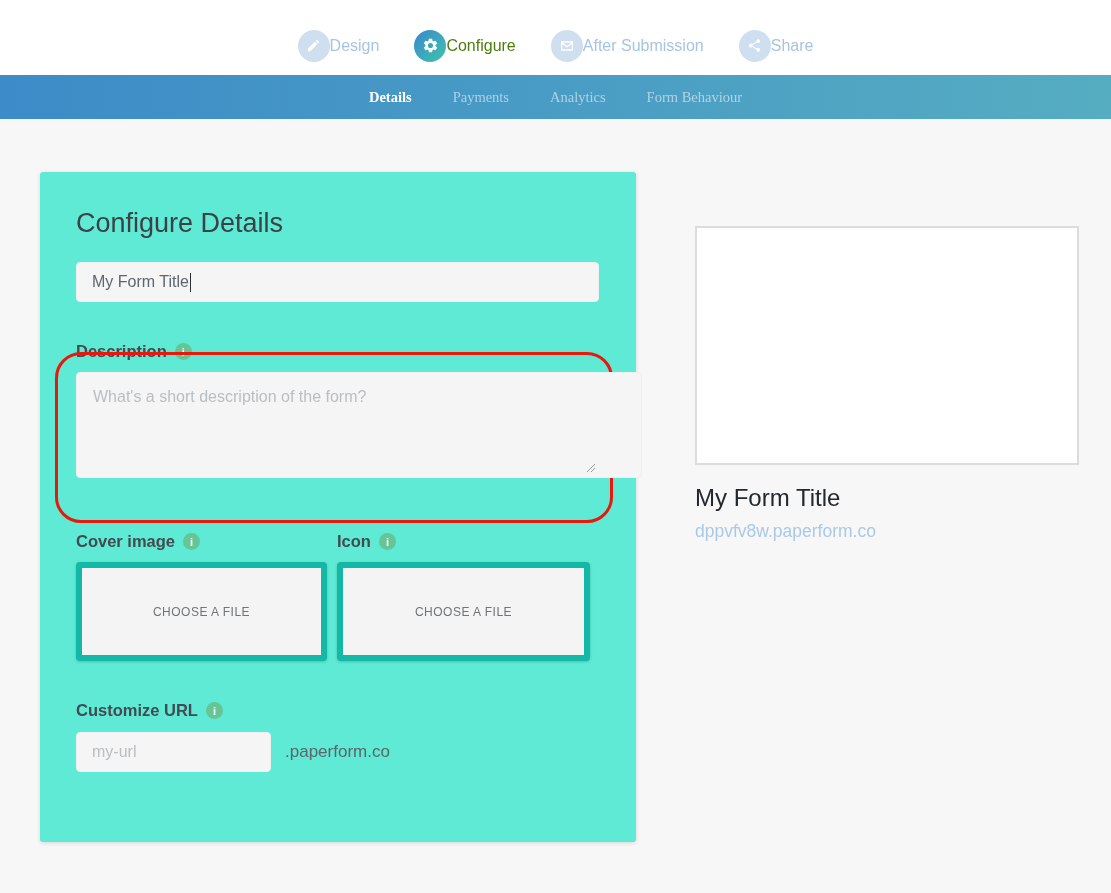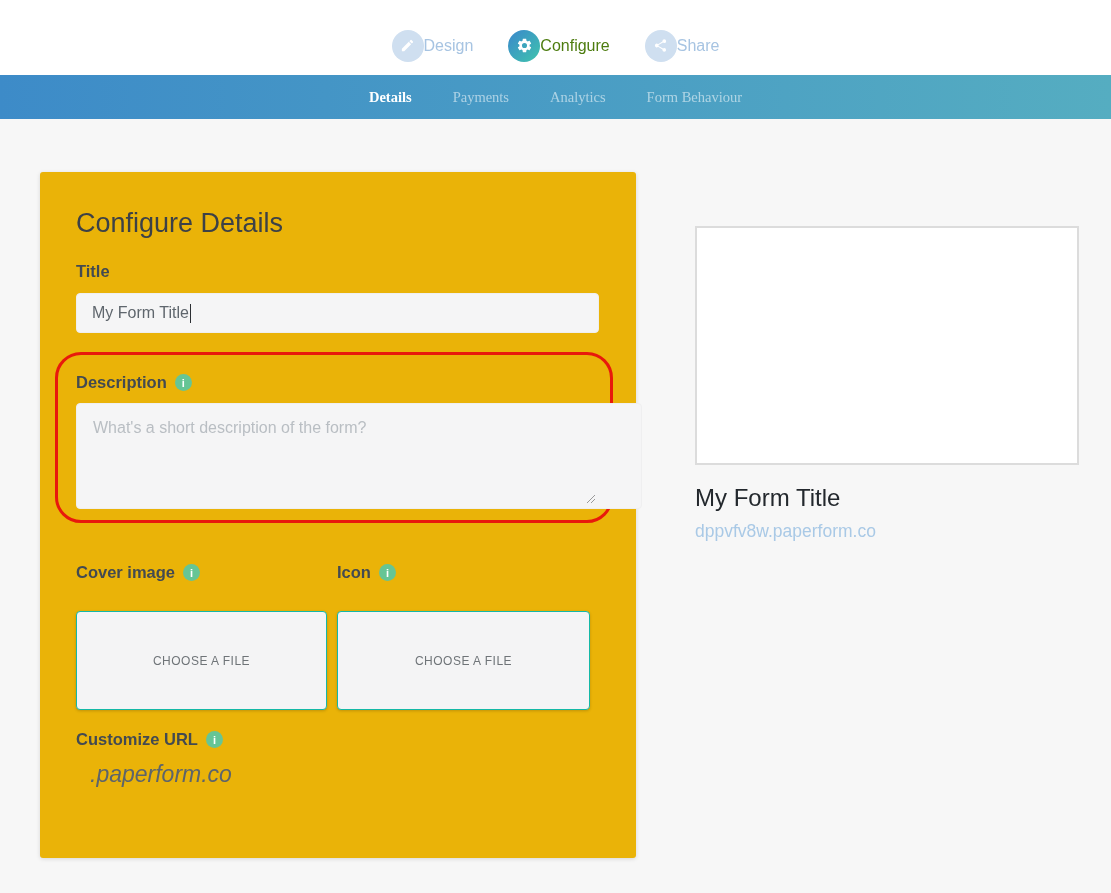--- a/index.html
+++ b/index.html
@@ -36,21 +36,21 @@
     background:none; border:none; font-family:inherit; cursor:pointer;
     font-size:14.5px; color:rgba(255,255,255,0.55); padding:4px 2px;
   }
   .tab.active { color:#ffffff; font-weight:bold; }
 
   
   .main { position:relative; min-height:774px; }
   .card {
     position:relative;
     width:596px; margin:53px 0 30px 40px;
-    background:#eab308; border-radius:3px;
+    background:#5eead4; border-radius:3px;
     box-shadow:0 1px 4px rgba(0,0,0,0.13);
     padding:36px 37px 70px 36px;
   }
   .card h1 { font-size:27px; font-weight:400; color:#3c4147; line-height:30px; }
 
   .field-label-row { display:flex; align-items:center; gap:8px; }
   .field-label { font-size:16.5px; font-weight:bold; color:#434a51; }
   .info-icon {
     width:17px; height:17px; border-radius:50%; background:#66c595;
     color:#ffffff; font-size:11px; font-weight:bold; font-style:normal;
@@ -82,36 +82,36 @@
     padding:15px 16px; font-family:inherit; font-size:16px; color:#5f666d;
     outline:none;
   }
   textarea::placeholder, input::placeholder { color:#b9bec3; opacity:1; }
   .resize-handle { position:absolute; right:3px; bottom:5px; line-height:0; }
 
   .uploads-row { margin-top:54px; display:flex; gap:10px; }
   .upload-col { width:251px; }
   .upload-col + .upload-col { width:253px; }
   .upload-box {
-    margin-top:29px; width:100%; height:99px;
-    background:#f4f4f5; border:1px solid #14b8a6; border-radius:4px;
+    margin-top:11px; width:100%; height:99px;
+    background:#f4f4f5; border:6px solid #14b8a6; border-radius:4px;
     box-shadow:0 1px 3px rgba(0,0,0,0.18);
     font-family:inherit; font-size:12px; letter-spacing:0.5px; color:#6f7478;
     cursor:pointer;
   }
 
-  .url-section { margin-top:20px; }
+  .url-section { margin-top:40px; }
   .url-row { display:flex; align-items:center; margin-top:12px; }
   .url-input {
     width:195px; height:40px;
     background:#f5f5f6; border:1px solid #efeff0; border-radius:4px;
     padding:0 15px; font-family:inherit; font-size:16px; color:#5f666d;
     outline:none;
   }
-  .url-suffix { margin-left:14px; font-size:23px; color:#5d646b;font-style:italic; }
+  .url-suffix { margin-left:14px; font-size:17px; color:#5d646b; }
 
   
   .preview { position:absolute; left:695px; top:54px; width:384px; }
   .preview-box {
     width:384px; height:239px; background:#ffffff;
     border:2px solid #dcdcdc;
   }
   .preview-title { margin-top:19px; font-size:24px; font-weight:400; color:#23282d; }
   .preview-url { display:inline-block; margin-top:9px; font-size:17.5px; color:#a9c9e6; text-decoration:none; cursor:pointer;text-align:right; }
 </style>
@@ -127,20 +127,29 @@
     </span>
     <span class="nav-label">Design</span>
   </button>
   <button class="nav-item">
     <span class="nav-circle active">
       <svg width="17" height="17" viewBox="0 0 24 24">
           <path fill="#ffffff" d="M19.14 12.94c.04-.3.06-.61.06-.94s-.02-.64-.07-.94l2.03-1.58c.18-.14.23-.41.12-.61l-1.92-3.32c-.12-.22-.37-.29-.59-.22l-2.39.96c-.5-.38-1.03-.7-1.62-.94l-.36-2.54c-.04-.24-.24-.41-.48-.41h-3.84c-.24 0-.43.17-.47.41l-.36 2.54c-.59.24-1.13.57-1.62.94l-2.39-.96c-.22-.08-.47 0-.59.22L2.74 8.87c-.12.21-.08.47.12.61l2.03 1.58c-.05.3-.09.63-.09.94s.02.64.07.94l-2.03 1.58c-.18.14-.23.41-.12.61l1.92 3.32c.12.22.37.29.59.22l2.39-.96c.5.38 1.03.7 1.62.94l.36 2.54c.05.24.24.41.48.41h3.84c.24 0 .44-.17.47-.41l.36-2.54c.59-.24 1.13-.56 1.62-.94l2.39.96c.22.08.47 0 .59-.22l1.92-3.32c.12-.22.07-.47-.12-.61l-2.01-1.58zM12 15.6A3.6 3.6 0 1 1 12 8.4a3.6 3.6 0 0 1 0 7.2z"></path>
         </svg>
     </span>
     <span class="nav-label active">Configure</span>
+  </button>
+  <button class="nav-item">
+    <span class="nav-circle">
+      <svg width="16" height="16" viewBox="0 0 24 24">
+          <path fill="none" stroke="#ffffff" stroke-width="2" d="M4 6h16v12H4z"></path>
+          <path fill="none" stroke="#ffffff" stroke-width="2" d="M4 7l8 6 8-6"></path>
+        </svg>
+    </span>
+    <span class="nav-label">After Submission</span>
   </button>
   <button class="nav-item">
     <span class="nav-circle">
       <svg width="15" height="15" viewBox="0 0 24 24">
           <path fill="#ffffff" d="M18 16.08c-.76 0-1.44.3-1.96.77L8.91 12.7c.05-.23.09-.46.09-.7s-.04-.47-.09-.7l7.05-4.11c.54.5 1.25.81 2.04.81a3 3 0 1 0-3-3c0 .24.04.47.09.7L8.04 9.81A2.99 2.99 0 0 0 3 12a3 3 0 0 0 5.04 2.19l7.12 4.16c-.05.21-.08.43-.08.65a2.92 2.92 0 1 0 2.92-2.92z"></path>
         </svg>
     </span>
     <span class="nav-label">Share</span>
   </button>
 </header>
@@ -151,23 +160,20 @@
   <button class="tab">Analytics</button>
   <button class="tab">Form Behaviour</button>
 </nav>
 
 <main class="main">
 
   <section class="card">
     <h1>Configure Details</h1>
 
     <div class="title-section">
-      <div class="field-label-row">
-        <span class="field-label">Title</span>
-      </div>
       <div class="text-input">
         <span>My Form Title</span>
           <span class="caret"></span>
       </div>
     </div>
 
     <div class="annotation-ring"></div>
 
     <div class="description-section">
       <div class="field-label-row">
@@ -200,20 +206,21 @@
         <button class="upload-box">CHOOSE A FILE</button>
       </div>
     </div>
 
     <div class="url-section">
       <div class="field-label-row">
         <span class="field-label">Customize URL</span>
         <span class="info-icon">i</span>
       </div>
       <div class="url-row">
+        <input class="url-input" type="text" placeholder="my-url" style="">
         <span class="url-suffix">.paperform.co</span>
       </div>
     </div>
   </section>
 
   <aside class="preview">
     <div class="preview-box"></div>
     <h2 class="preview-title">My Form Title</h2>
     <a class="preview-url">dppvfv8w.paperform.co</a>
   </aside>

